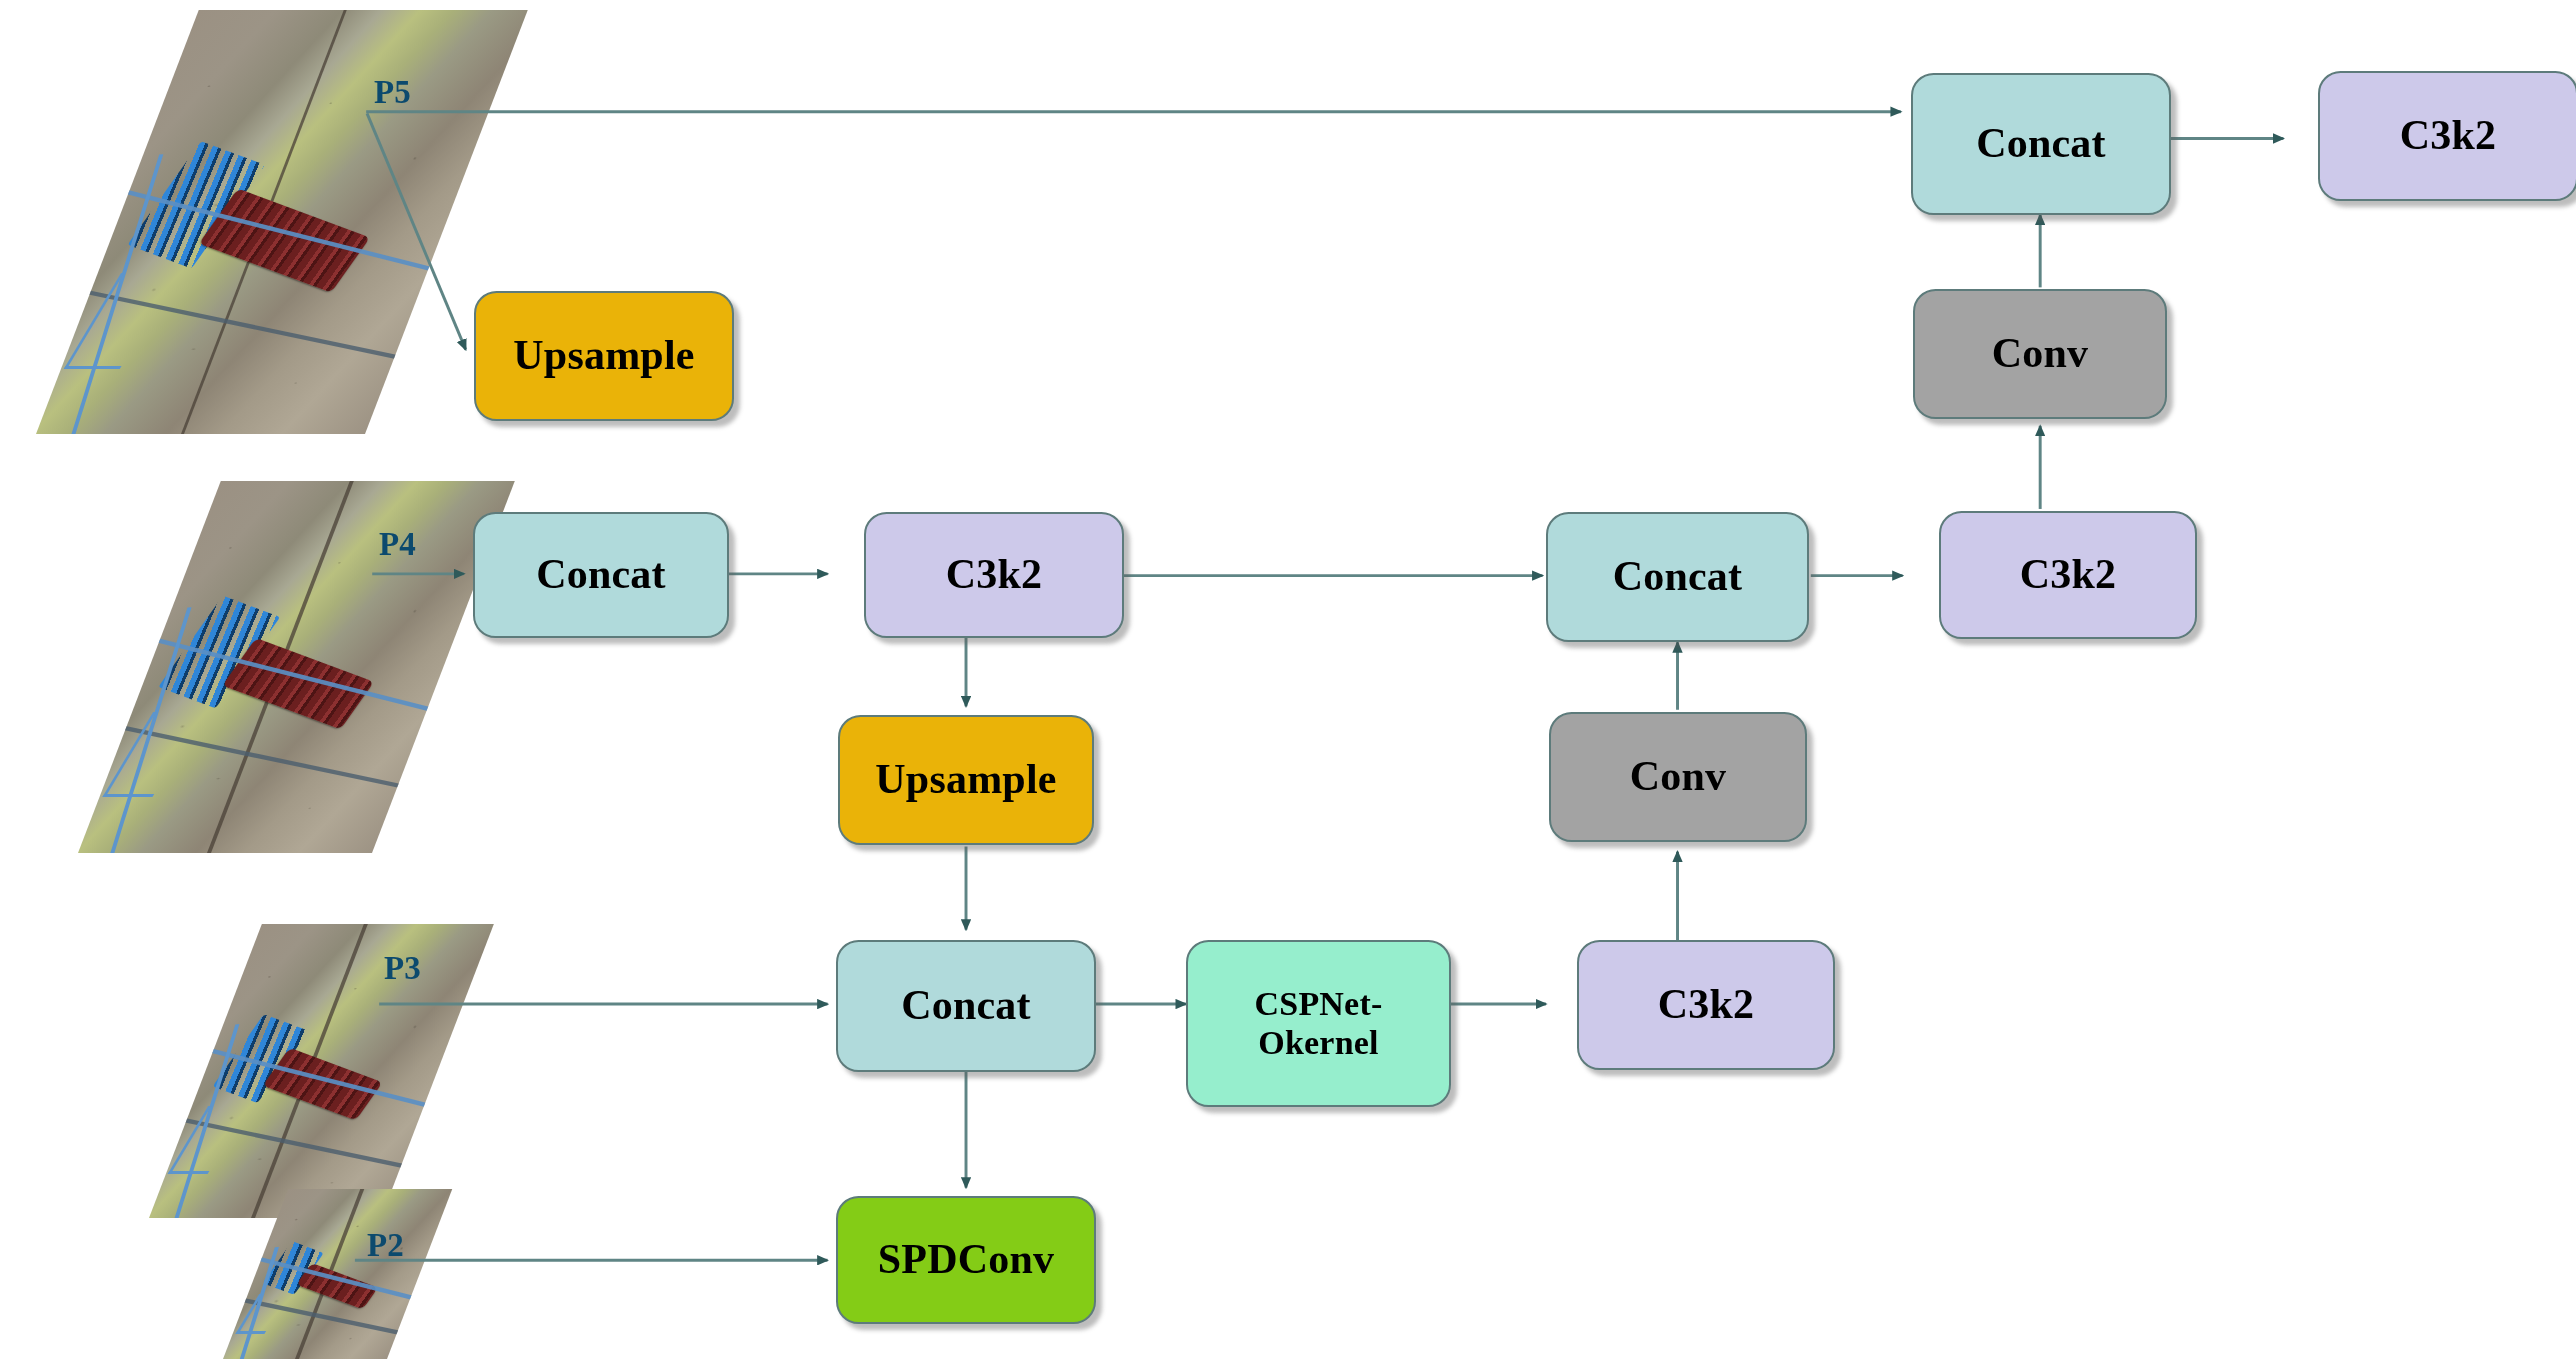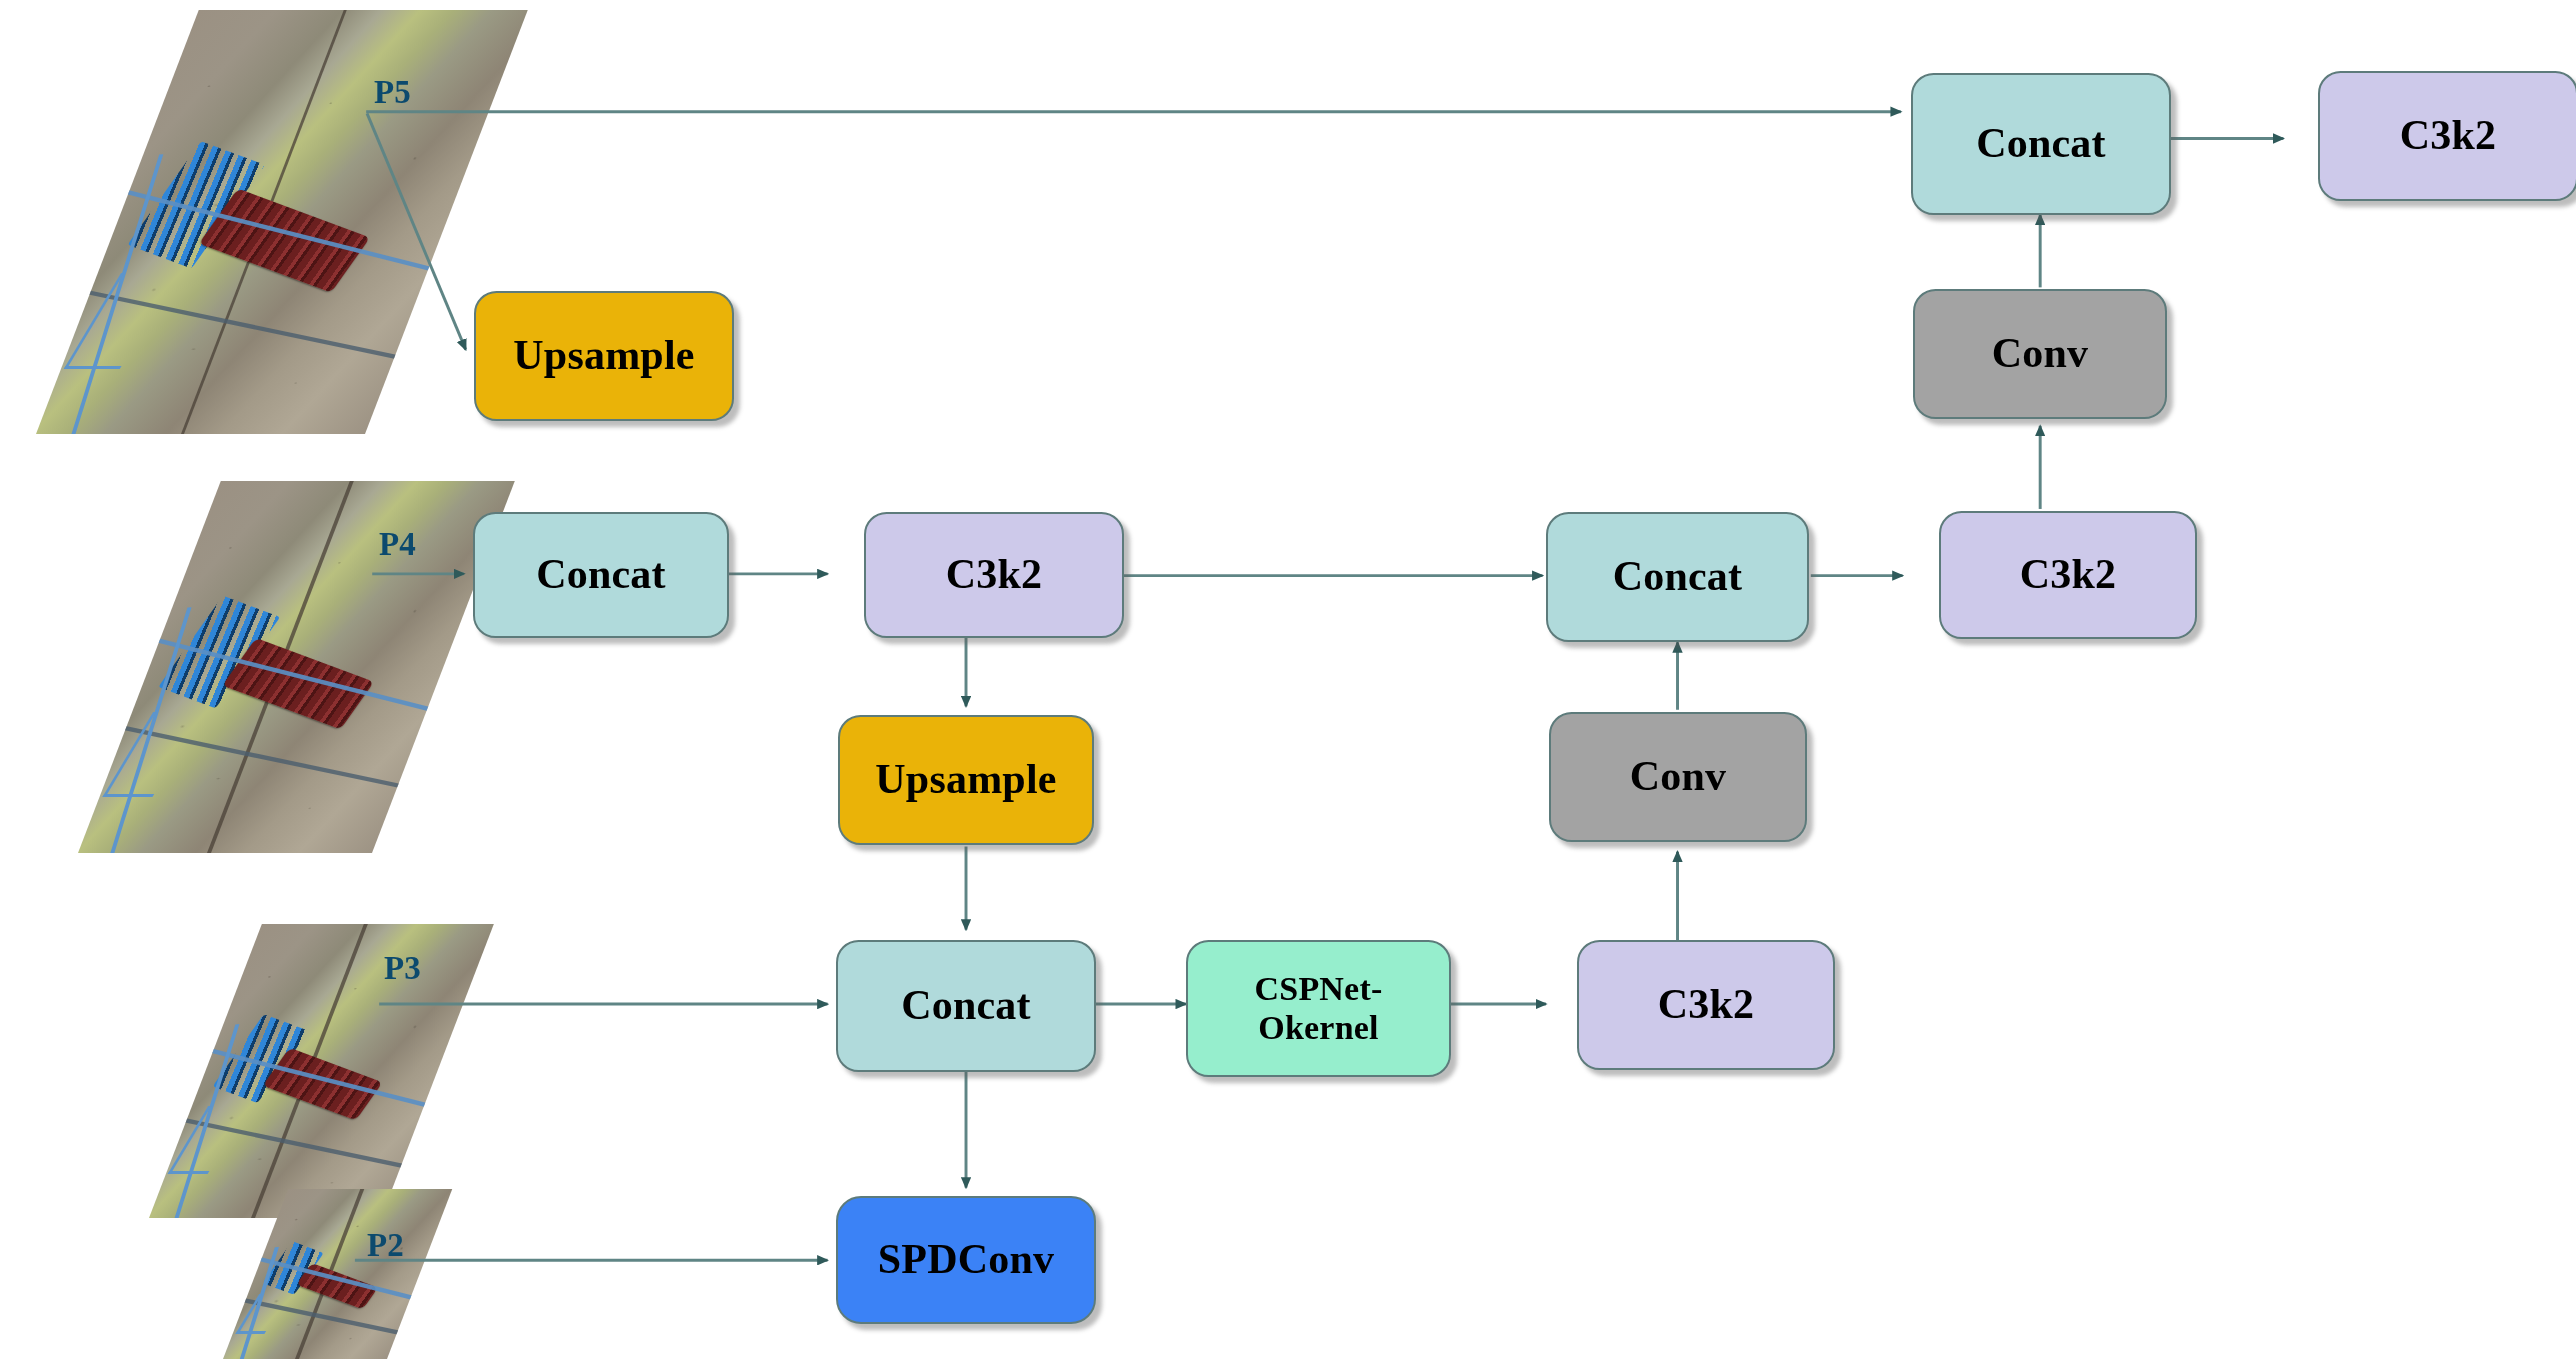--- a/index.html
+++ b/index.html
@@ -23,21 +23,21 @@
     box-shadow:5.2px 6px 4.3px rgba(90,90,90,.40);
     z-index:6;
     padding:0 5.2px;
   }
   .node.two-line{font-size:34px;}
   .c-concat{background:#b0dadb;}
   .c-c3k2{background:#cdc9ea;margin-left:28px;}
   .c-conv{background:#a3a3a3;}
   .c-upsample{background:#eab308;}
   .c-csp{background:#96eecd;}
-  .c-spd{background:#3b82f6;border-radius:25px;}
+  .c-spd{background:#84cc16;}
 
   
   .fmap{position:absolute;z-index:4;}
   .fmap .shear{
     width:100%;height:100%;
     transform:skewX(-21deg);
     transform-origin:bottom left;
     overflow:hidden;
     background:
       
@@ -232,21 +232,21 @@
   <div class="node c-concat" style="left:473px;top:512px;width:256px;height:126px;">Concat</div>
 
   <div class="node c-c3k2" style="left:836px;top:512px;width:260px;height:126px;">C3k2</div>
 
   <div class="node c-upsample" style="left:838px;top:715px;width:256px;height:130px;">Upsample</div>
 
   <div class="node c-concat" style="left:836px;top:940px;width:260px;height:132px;">Concat</div>
 
   <div class="node c-spd" style="left:836px;top:1196px;width:260px;height:128px;">SPDConv</div>
 
-  <div class="node two-line c-csp" style="left:1186px;top:940px;width:265px;height:137px;">
+  <div class="node two-line c-csp" style="left:1186px;top:940px;width:265px;height:167px;">
     <span style="display:block;">
       <span>CSPNet-</span><br>
       <span>Okernel</span>
     </span>
   </div>
 
   <div class="node c-c3k2" style="left:1549px;top:940px;width:258px;height:130px;">C3k2</div>
 
   <div class="node c-conv" style="left:1549px;top:712px;width:258px;height:130px;">Conv</div>
 

